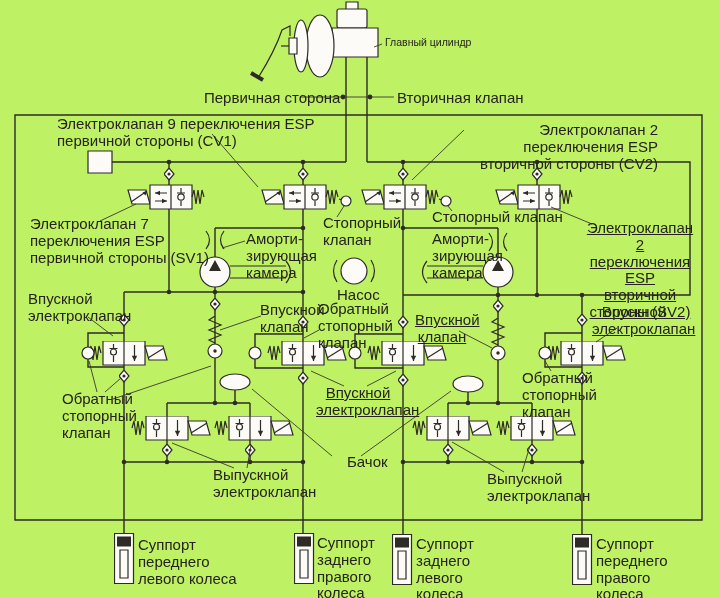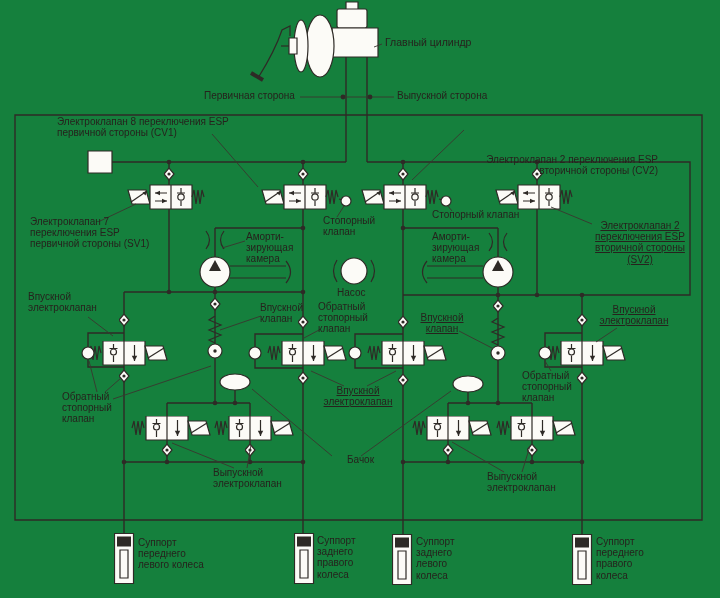--- a/index.html
+++ b/index.html
@@ -1,29 +1,29 @@
 <!DOCTYPE html>
 <html><head>
 <meta charset="utf-8">
 <style>
   html,body{margin:0;padding:0;}
   body{background:#e8e8e4;font-family:"Liberation Sans",sans-serif;}
-  #stage{position:relative;width:720px;height:598px;background:#15803d;overflow:hidden;}
+  #stage{position:relative;width:720px;height:598px;background:#bef264;overflow:hidden;}
   #schematic{position:absolute;left:0;top:0;}
   .lbl{
     position:absolute;
-    font-size:10px;
+    font-size:15px;
     line-height:1.12;
     color:#26221d;
     white-space:pre-line;
     letter-spacing:0px;
   }
   .lbl.big{font-size:10.5px;}
   .lbl.center{text-align:center;text-decoration:underline;}
-  .lbl.right{text-align:right;margin-top:32px;}
+  .lbl.right{text-align:right;}
   svg *{vector-effect:non-scaling-stroke;}
   .pipe{stroke:#2e2a26;stroke-width:1.4;fill:none;}
   .sym{stroke:#2e2a26;stroke-width:1.2;fill:none;}
   .symf{stroke:#2e2a26;stroke-width:1.2;fill:#fcfbf7;}
   .dark{fill:#2e2a26;stroke:none;}
   .leader{stroke:#3a352f;stroke-width:0.9;fill:none;}
 </style>
 </head>
 <body>
 
@@ -250,23 +250,23 @@
     <path class="leader" d="M97,392 L89,361 M105,392 L121,378 M113,399 L211,366"></path>
     <path class="leader" d="M551,371 L545,361"></path>
     <path class="leader" d="M332,456 L252,389 M361,456 L451,391"></path>
     <path class="leader" d="M234,468 L172,443 M247,468 L251,445"></path>
     <path class="leader" d="M504,472 L452,442 M522,472 L530,446"></path>
   </g>
 </svg>
 
 <div class="lbl big" style="left:385px;top:37px">Главный цилиндр</div>
 <div class="lbl" style="left:204px;top:90px">Первичная сторона</div>
-<div class="lbl" style="left:397px;top:90px">Выпускной сторона</div>
-
-<div class="lbl" style="left:57px;top:116px">Электроклапан 8 переключения ESP
+<div class="lbl" style="left:397px;top:90px">Вторичная клапан</div>
+
+<div class="lbl" style="left:57px;top:116px">Электроклапан 9 переключения ESP
 первичной стороны (CV1)</div>
 <div class="lbl right" style="left:462px;top:122px;width:196px">Электроклапан 2 переключения ESP
 вторичной стороны (CV2)</div>
 <div class="lbl" style="left:30px;top:216px">Электроклапан 7
 переключения ESP
 первичной стороны (SV1)</div>
 <div class="lbl center" style="left:582px;top:220px;width:116px">Электроклапан 2
 переключения ESP
 вторичной стороны (SV2)</div>
 

